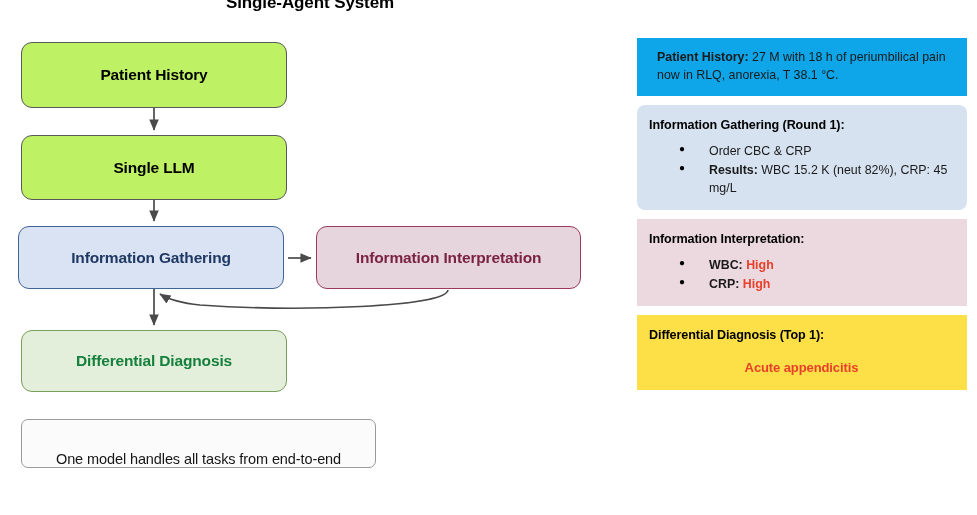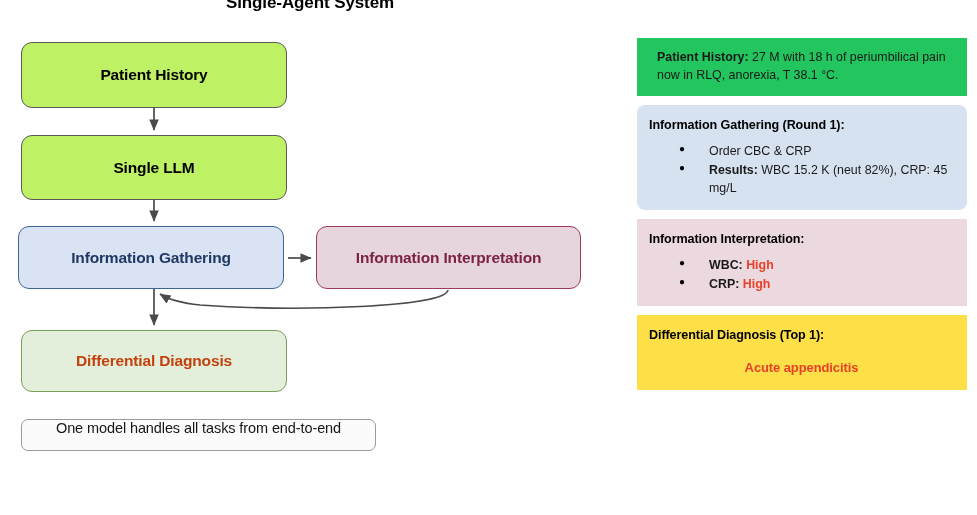--- a/index.html
+++ b/index.html
@@ -69,41 +69,41 @@
     color: #1f3864;
   }
   .node-pink {
     background: #e7d5de;
     border: 1.8px solid #9b3a5c;
     color: #7b2342;
   }
   .node-green {
     background: #e3efda;
     border: 1.8px solid #7a9e5c;
-    color: #c2410c;
+    color: #15803d;
   }
 
   #node-patient-history { left: 21px;  top: 42px;  width: 266px; height: 66px; }
   #node-single-llm      { left: 21px;  top: 135px; width: 266px; height: 65px; }
   #node-info-gathering  { left: 18px;  top: 226px; width: 266px; height: 63px; }
   #node-info-interp     { left: 316px; top: 226px; width: 265px; height: 63px; }
   #node-diff-diagnosis  { left: 21px;  top: 330px; width: 266px; height: 62px; }
 
   #caption-box {
     position: absolute;
     left: 21px;
     top: 419px;
     width: 355px;
-    height: 32px;
+    height: 49px;
     box-sizing: border-box;
     border: 1.3px solid #9a9a9a;
     border-radius: 7px;
     background: #fbfbfb;
     display: flex;
-    align-items: flex-start;
+    align-items: flex-end;
     justify-content: center;
     font-size: 14.5px;
     color: #161616;
     letter-spacing: -0.1px;
   }
 
   
   #transcript {
     position: absolute;
     left: 637px;
@@ -111,21 +111,21 @@
     width: 330px;
   }
   .panel {
     box-sizing: border-box;
     padding: 11px 13px 11px 12px;
     margin-bottom: 9px;
     font-size: 12.4px;
     line-height: 1.45;
     color: #1a1a1a;
   }
-  .panel-gray  { background: #22c55e; padding-left: 20px; }
+  .panel-gray  { background: #0ea5e9; padding-left: 20px; }
   .panel-blue  { background: #d6e2f0; border-radius: 8px; }
   .panel-pink  { background: #ecd9df; }
   .panel-green { background: #fde047; }
 
   .panel-heading {
     font-weight: bold;
     font-size: 12.6px;
     color: #000000;
     letter-spacing: -0.1px;
   }

